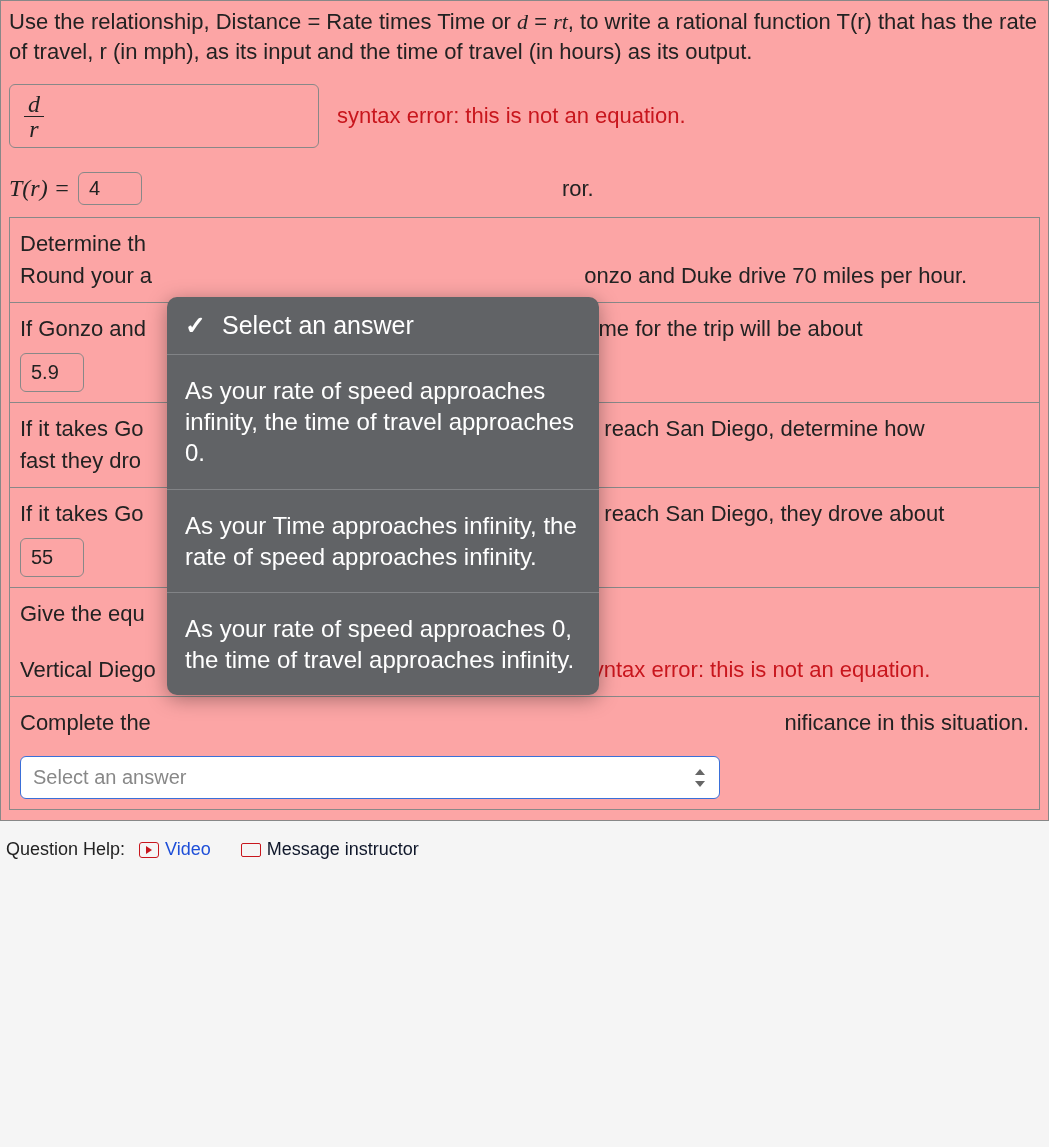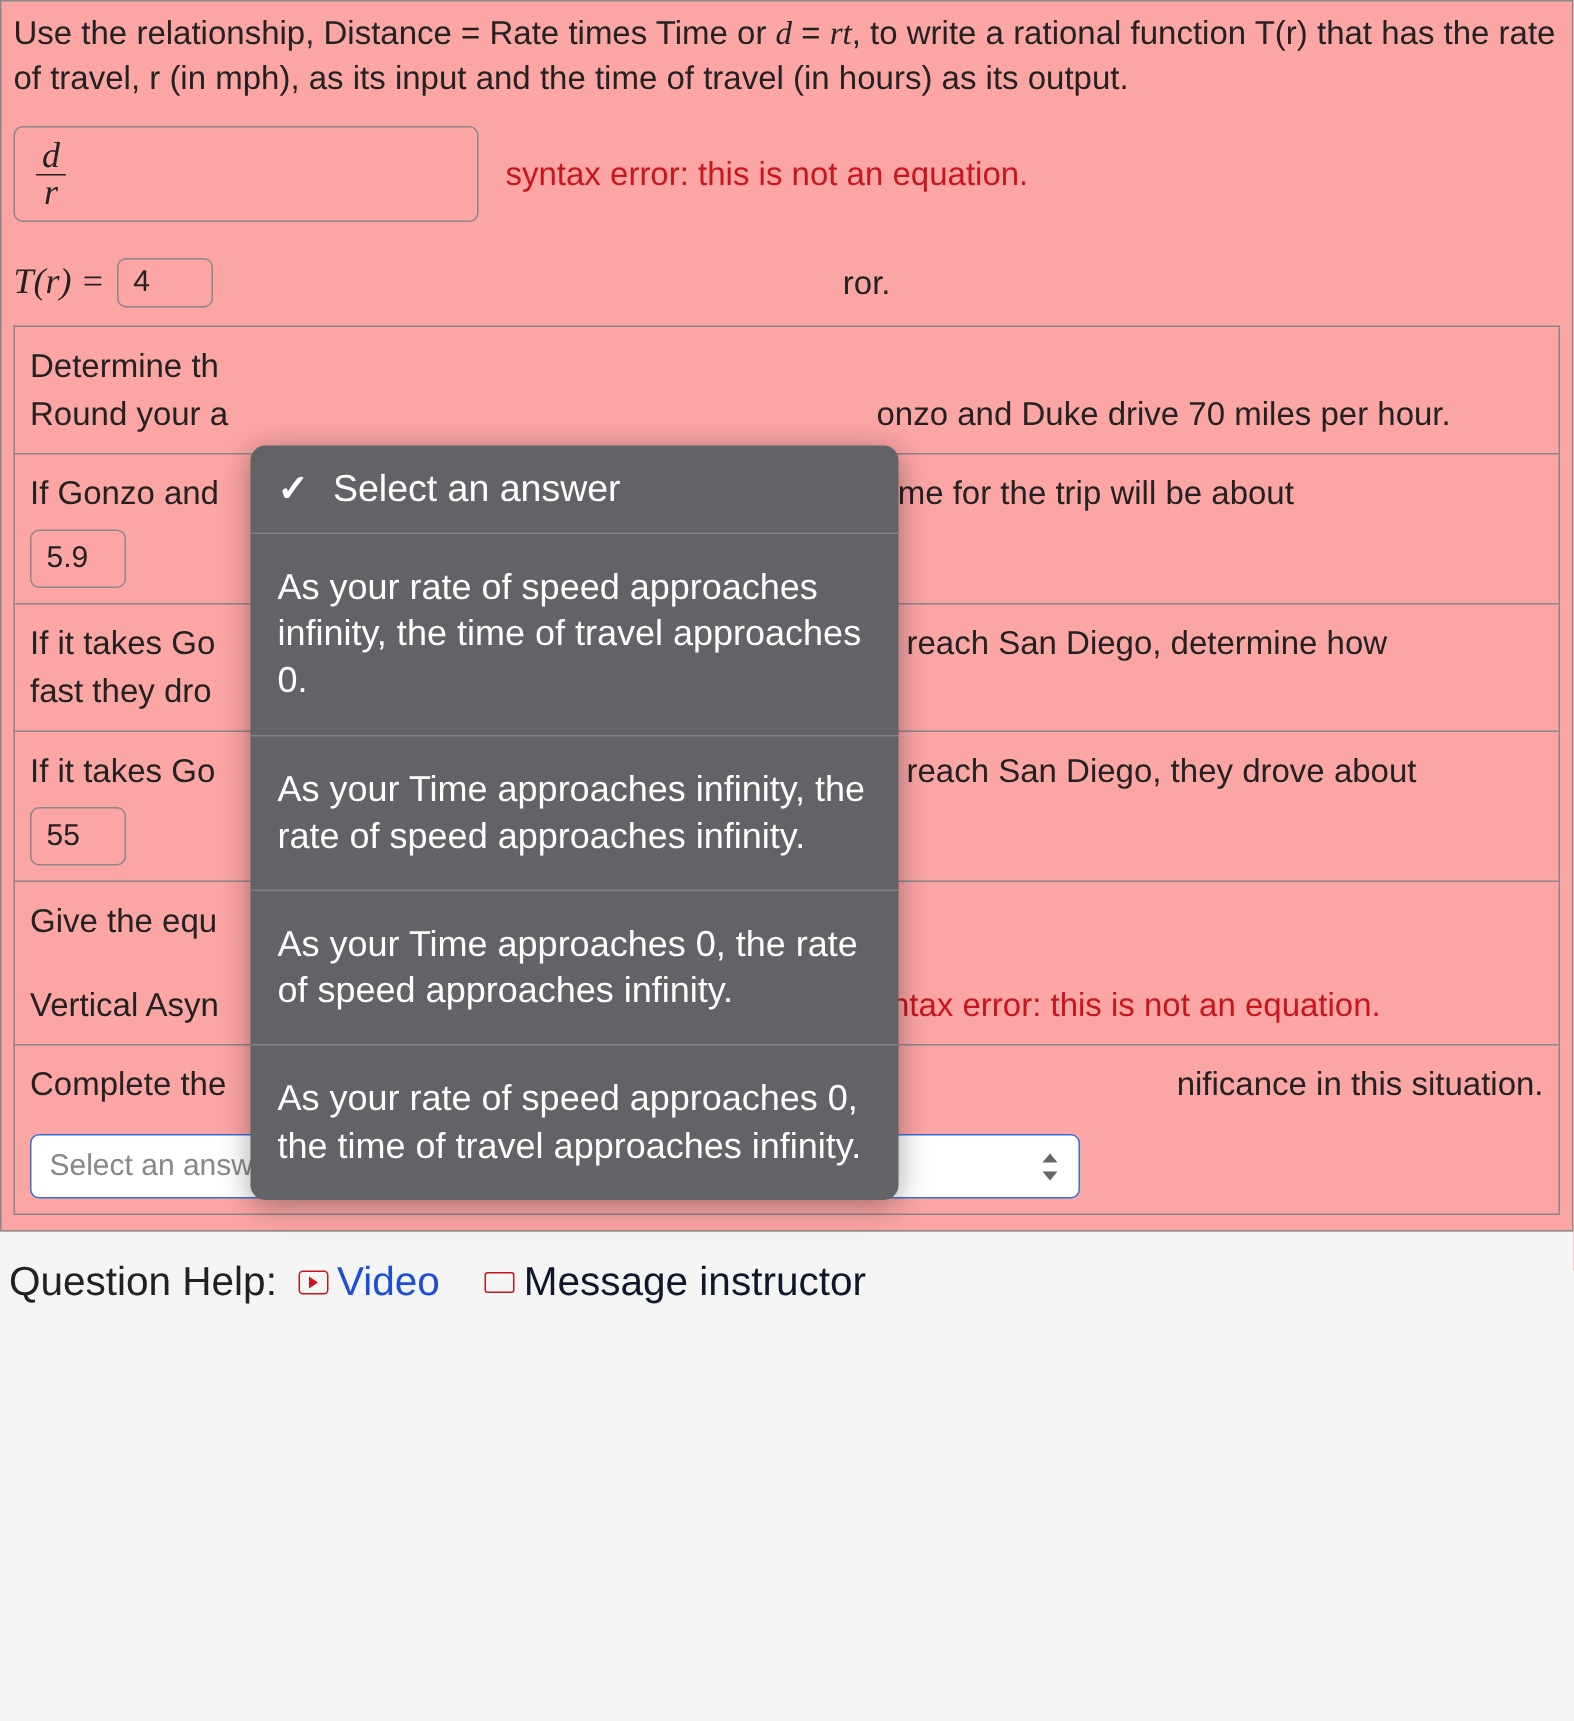--- a/index.html
+++ b/index.html
@@ -70,21 +70,21 @@
     font-size:20px;
     display:flex;
     justify-content:space-between;
     align-items:center;
     width:700px;
     margin-top:4px;
     background:#fff;
   }
   .q-help {
     margin:18px 0 0 6px;
-    font-size:27px;
+    font-size:18px;
     display:flex;
     align-items:center;
     gap:14px;
   }
   .vid-link { color:#1d4ed8; display:flex; align-items:center; gap:6px; }
   .msg-link { color:#0f172a; display:flex; align-items:center; gap:6px;margin-left:16px; }
   .icon-play {
     width:20px; height:16px; border:1.5px solid #c8161d; border-radius:3px;
     display:inline-flex; align-items:center; justify-content:center;
   }
@@ -216,21 +216,21 @@
           </div>
           <div style="flex:0 0 418px;"></div>
           <span>e to reach San Diego, they drove about</span>
         </div>
       </td>
     </tr>
     <tr>
       <td>
         <div><span>Give the equ</span></div>
         <div style="display:flex; margin-top:24px; align-items:center;">
-          <span>Vertical Asyn</span>
+          <span>Vertical Diego</span>
           <div style="flex:0 0 426px;"></div>
           <span class="error">syntax error: this is not an equation.</span>
         </div>
       </td>
     </tr>
     <tr>
       <td>
         <div style="display:flex;justify-content:space-between;">
           <span>Complete the</span>
           <div style="flex:0 0 418px;"></div>
@@ -245,21 +245,20 @@
   </tbody>
     </table>
 
   <div class="popup">
     <div class="popup-header">
       <span class="check"></span>
       <span>Select an answer</span>
     </div>
     <div class="popup-item">As your rate of speed approaches infinity, the time of travel approaches 0.</div>
     <div class="popup-item">As your Time approaches infinity, the rate of speed approaches infinity.</div>
-    <div class="popup-item">As your Time approaches 0, the rate of speed approaches infinity.</div>
     <div class="popup-item">As your rate of speed approaches 0, the time of travel approaches infinity.</div>
   </div>
 
 </div>
 
 <div class="q-help">
   <span>Question Help:</span>
   <span class="vid-link">
     <span class="icon-play"></span>
     <span>Video</span>

